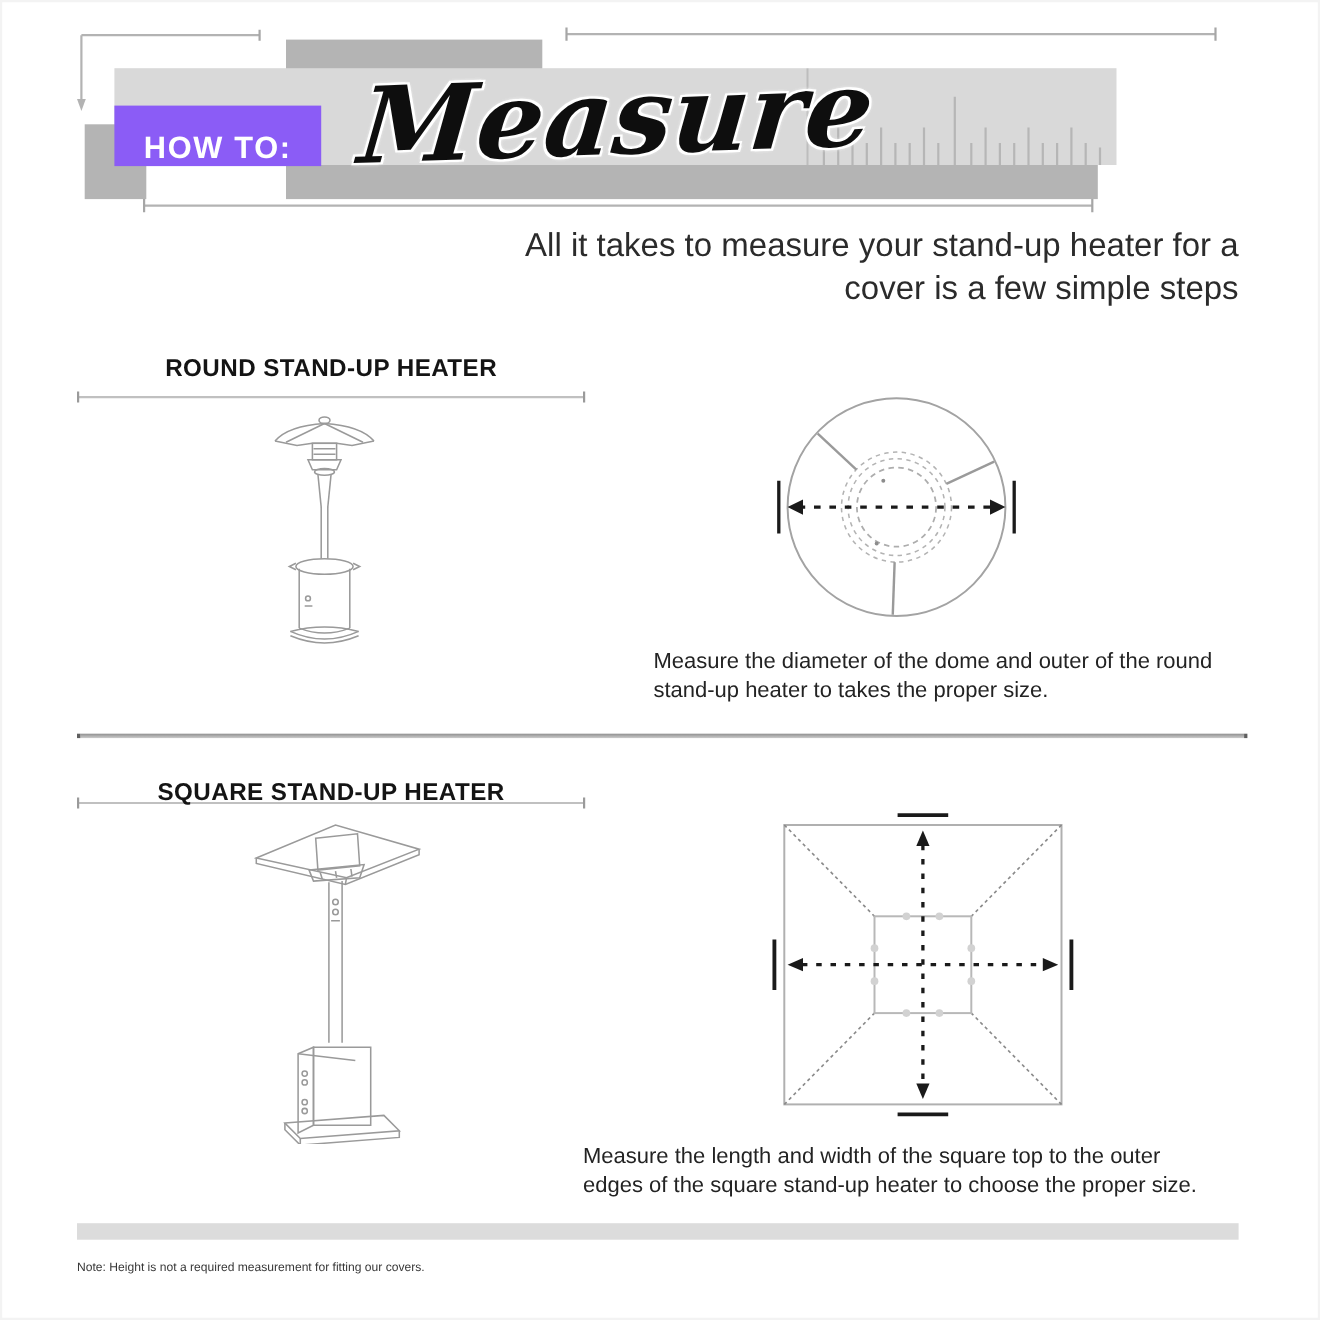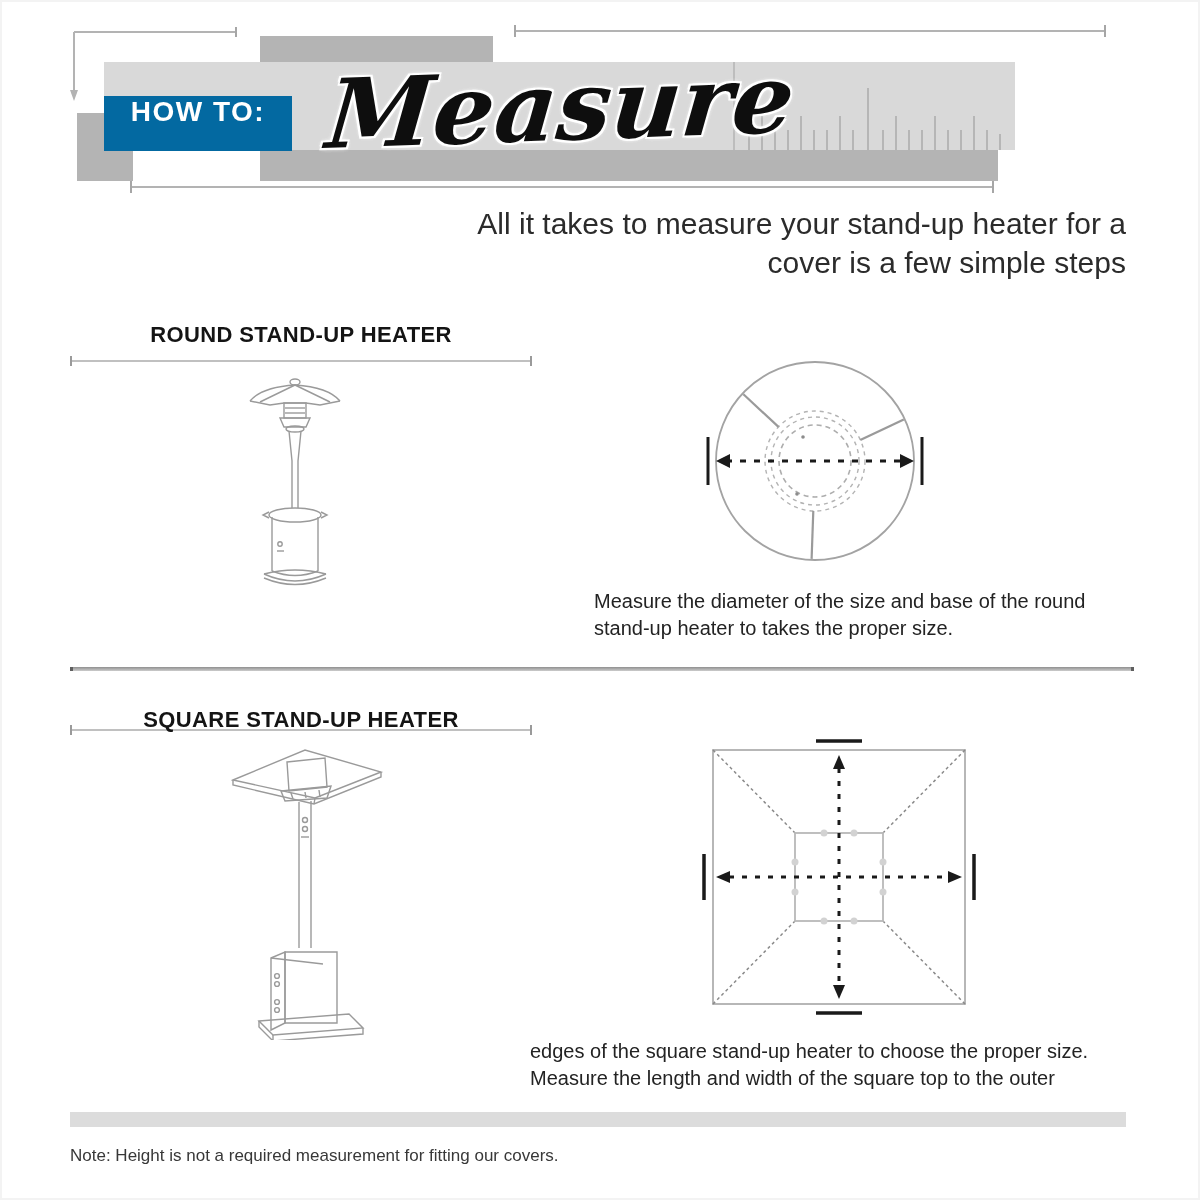--- a/index.html
+++ b/index.html
@@ -8,22 +8,22 @@
     font-family:"Liberation Sans",sans-serif;overflow:hidden;
     box-shadow:inset 0 0 0 2px #f3f3f3;
   }
   .abs{position:absolute;}
   
   .rect-top{left:260px;top:36px;width:233px;height:27px;background:#b4b4b4;z-index:1;}
   .band-light{left:104px;top:62px;width:911px;height:88px;background:#d9d9d9;z-index:1;}
   .rect-bottom-left{left:77px;top:113px;width:56px;height:68px;background:#b4b4b4;z-index:2;}
   .band-under{left:260px;top:150px;width:738px;height:31px;background:#b4b4b4;z-index:2;}
   .howto-box{
-    left:104px;top:96px;width:188px;height:55px;background:#0369a1;z-index:4;
-    display:flex;align-items:flex-start;justify-content:center;
+    left:104px;top:96px;width:188px;height:55px;background:#8b5cf6;z-index:4;
+    display:flex;align-items:flex-end;justify-content:center;
     color:#ffffff;font-size:28px;font-weight:700;letter-spacing:1.5px;
   }
   .measure-title{
     left:328px;top:50px;z-index:5;
     font-family:"DejaVu Serif",serif;font-style:italic;font-weight:700;
     font-size:96px;color:#0e0e0e;transform:skewX(-7deg) rotate(-2deg);
     text-shadow:0 0 5px #fff,0 0 5px #fff,2px 2px 0 #fff,-2px -2px 0 #fff,2px -2px 0 #fff,-2px 2px 0 #fff;
     white-space:nowrap;
   }
   .subtitle{
@@ -40,21 +40,21 @@
   .caption{font-size:20px;line-height:27px;color:#232323;z-index:3;}
   .caption-round{left:594px;top:588px;width:560px;}
   .caption-square{left:530px;top:1038px;width:625px;}
   .divider{
     left:70px;top:667px;width:1058px;height:4px;
     background:linear-gradient(#8f8f8f,#cccccc);
     border-left:3px solid #5f5f5f;border-right:3px solid #5f5f5f;z-index:2;
   }
   
   .footer-bar{left:70px;top:1112px;width:1056px;height:15px;background:#dcdcdc;}
-  .footer-note{left:70px;top:1146px;font-size:17px;color:#383838;}
+  .footer-note{left:70px;top:1146px;font-size:11px;color:#383838;}
   svg{display:block;}
 </style>
 </head>
 <body>
 
 <div class="canvas">
 
   <svg class="abs" style="left:70px;top:26px;z-index:0;" width="172" height="78" viewBox="0 0 172 78">
     <line x1="4" y1="6" x2="166" y2="6" stroke="#b3b3b3" stroke-width="2"></line>
     <line x1="166" y1="1" x2="166" y2="11" stroke="#a6a6a6" stroke-width="2"></line>
@@ -165,21 +165,21 @@
     <g>
       <line x1="26" y1="109" x2="204" y2="109" stroke="#1a1a1a" stroke-width="3" stroke-dasharray="6 8"></line>
       <polygon points="16,109 30,102 30,116" fill="#1a1a1a"></polygon>
       <polygon points="214,109 200,102 200,116" fill="#1a1a1a"></polygon>
       <line x1="8" y1="85" x2="8" y2="133" stroke="#1a1a1a" stroke-width="3"></line>
       <line x1="222" y1="85" x2="222" y2="133" stroke="#1a1a1a" stroke-width="3"></line>
     </g>
   </svg>
 
   <div class="abs caption caption-round">
-    <div>Measure the diameter of the size and base of the round</div>
+    <div>Measure the diameter of the dome and outer of the round</div>
     <div>stand-up heater to takes the proper size.</div>
   </div>
 
   <div class="abs divider"></div>
 
   <div class="abs section-heading heading-square">SQUARE STAND-UP HEATER</div>
 
   <svg class="abs" style="left:68px;top:724px;" width="466" height="12" viewBox="0 0 466 12">
     <line x1="3" y1="6" x2="463" y2="6" stroke="#c0c0c0" stroke-width="2"></line>
     <line x1="3" y1="1" x2="3" y2="11" stroke="#9a9a9a" stroke-width="2"></line>
@@ -239,20 +239,20 @@
     <g>
       <line x1="146" y1="42" x2="146" y2="260" stroke="#1a1a1a" stroke-width="3" stroke-dasharray="5 8"></line>
       <polygon points="146,29 140,43 152,43" fill="#1a1a1a"></polygon>
       <polygon points="146,273 140,259 152,259" fill="#1a1a1a"></polygon>
       <line x1="123" y1="15" x2="169" y2="15" stroke="#1a1a1a" stroke-width="3.5"></line>
       <line x1="123" y1="287" x2="169" y2="287" stroke="#1a1a1a" stroke-width="3.5"></line>
     </g>
   </svg>
 
   <div class="abs caption caption-square">
+    <div>Measure the length and width of the square top to the outer</div>
     <div>edges of the square stand-up heater to choose the proper size.</div>
-    <div>Measure the length and width of the square top to the outer</div>
   </div>
 
   <div class="abs footer-bar"></div>
   <div class="abs footer-note">Note: Height is not a required measurement for fitting our covers.</div>
 
 </div>
 
 </body></html>

